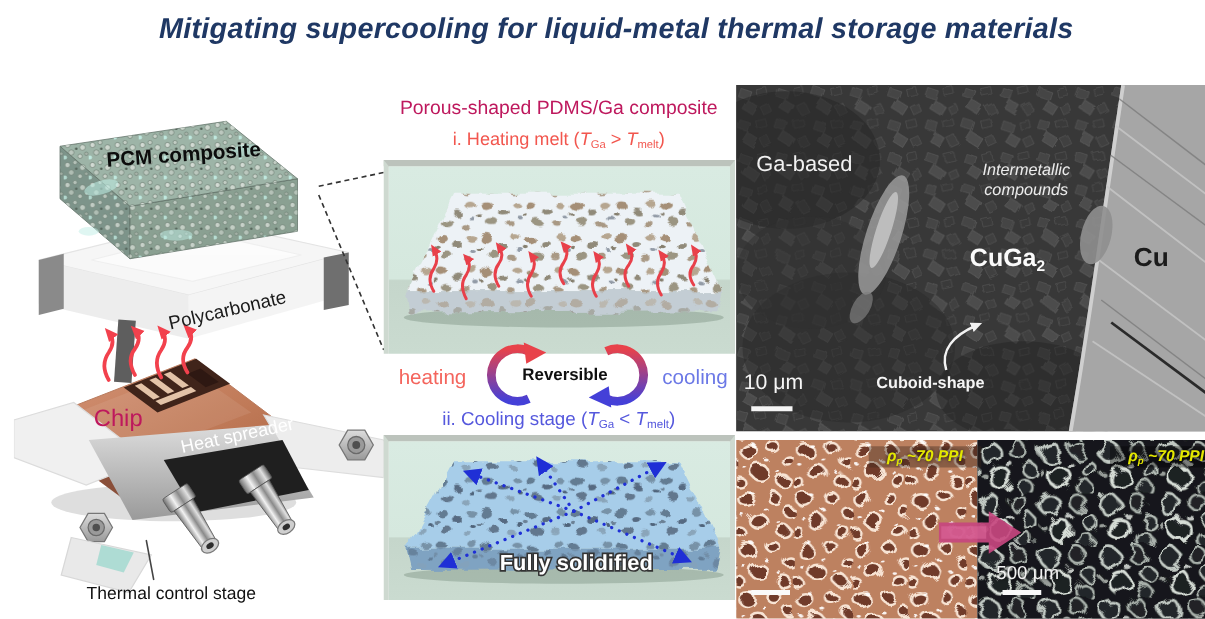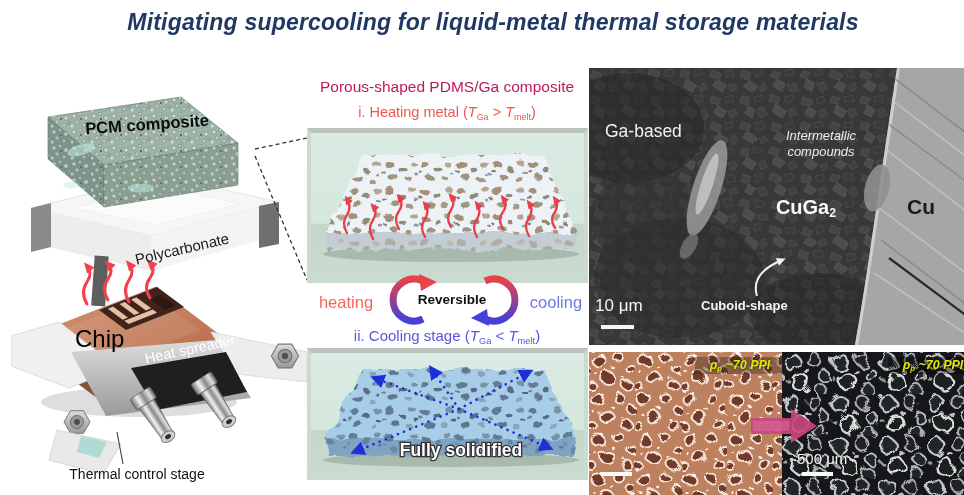--- a/index.html
+++ b/index.html
@@ -7,21 +7,21 @@
   .abs{position:absolute;}
   .ctr{text-align:center;}
   sub{font-size:62%;vertical-align:-0.28em;}
 
   #title{left:0;top:9px;width:964px;text-align:center;
          font-size:23px;font-style:italic;font-weight:600;color:#1f3864;letter-spacing:.2px;}
 
   
   .lab-pcm{left:52px;top:115px;width:168px;font-weight:bold;font-size:16.5px;color:#0c0c0c;transform:rotate(-4deg);}
   .lab-poly{left:108px;top:240px;width:126px;font-size:15px;color:#1a1a1a;transform:rotate(-13deg);}
-  .lab-chip{left:64px;top:325px;font-size:24px;color:#000000;}
+  .lab-chip{left:64px;top:325px;font-size:19px;color:#be185d;}
   .lab-hs{left:120px;top:341px;width:118px;font-size:14.5px;color:#ffffff;transform:rotate(-12deg);}
   .lab-tcs{left:38px;top:466px;width:176px;font-size:14px;color:#111;}
 
   
   .mid-header{left:294px;top:78px;width:284px;font-size:15.5px;font-weight:400;color:#be185d;}
   .stage-line{left:294px;top:104px;width:284px;font-size:14.5px;font-weight:500;color:#f2564e;}
   .stage-line.cool{top:327px;color:#5558dd;font-size:15px;}
   .stage-line i{font-style:italic;}
   .mint{background:linear-gradient(180deg,#d9ebe2 0%,#d5e8de 60%,#c5d6cb 61%,#cadbd0 100%);
         border-top:5px solid #bcc3bc;border-left:4px solid #ced9d0;border-right:4px solid #ced9d0;
@@ -188,21 +188,21 @@
   <svg class="abs" style="left:0;top:0;pointer-events:none;" width="964" height="495">
     <g stroke="#333" stroke-width="1.3" stroke-dasharray="4 3">
       <line x1="244" y1="149" x2="296" y2="138"></line>
       <line x1="244" y1="156" x2="296" y2="280"></line>
     </g>
   </svg>
 
   <div class="abs ctr mid-header">Porous-shaped PDMS/Ga composite</div>
 
   <div class="abs ctr stage-line">
-    <span>i. Heating metal (</span><i>T</i><sub>Ga</sub><span> &gt; </span><i>T</i><sub>melt</sub><span>)</span>
+    <span>i. Heating melt (</span><i>T</i><sub>Ga</sub><span> &gt; </span><i>T</i><sub>melt</sub><span>)</span>
   </div>
 
   <div id="heat-img" class="abs mint">
     <svg width="281" height="155" viewBox="0 0 281 155">
       <defs>
         <pattern id="tanb" width="36" height="26" patternUnits="userSpaceOnUse">
           <ellipse cx="6" cy="6" rx="4.5" ry="3" fill="#a18a70"></ellipse>
           <ellipse cx="19" cy="11" rx="3.5" ry="2.3" fill="#8b8472"></ellipse>
           <ellipse cx="30" cy="5" rx="4" ry="2.6" fill="#b3a28b"></ellipse>
           <ellipse cx="11" cy="19" rx="4.6" ry="2.8" fill="#97907c"></ellipse>

